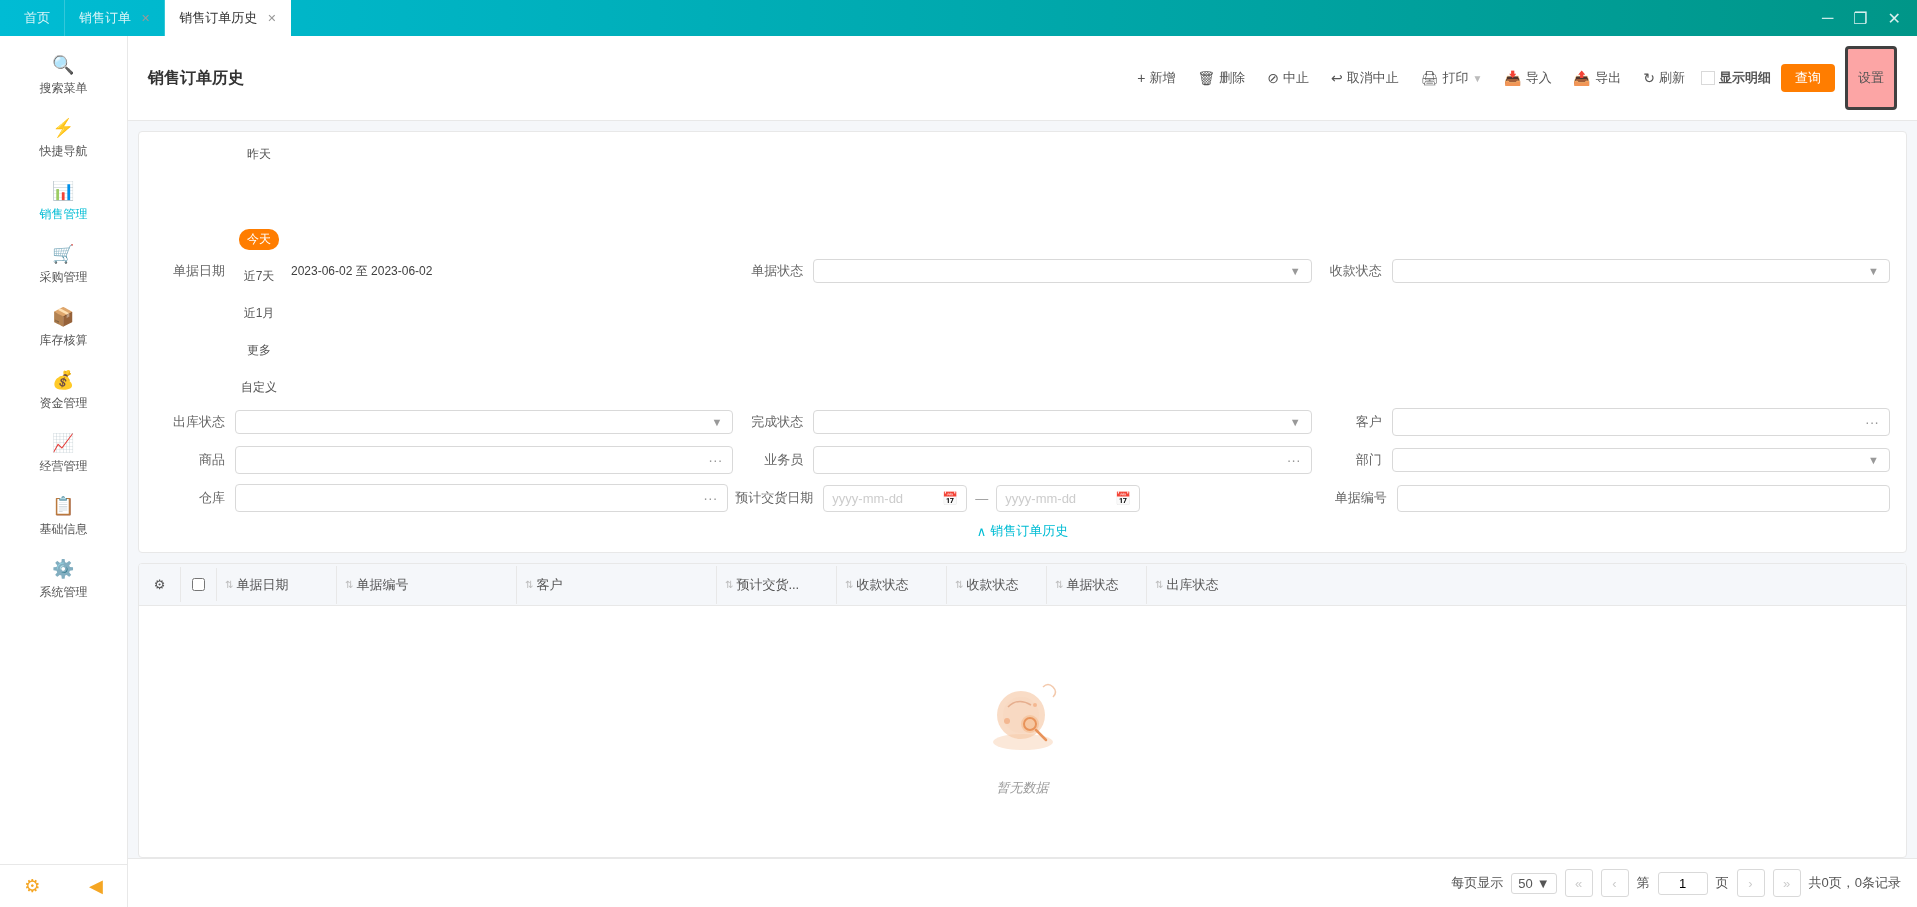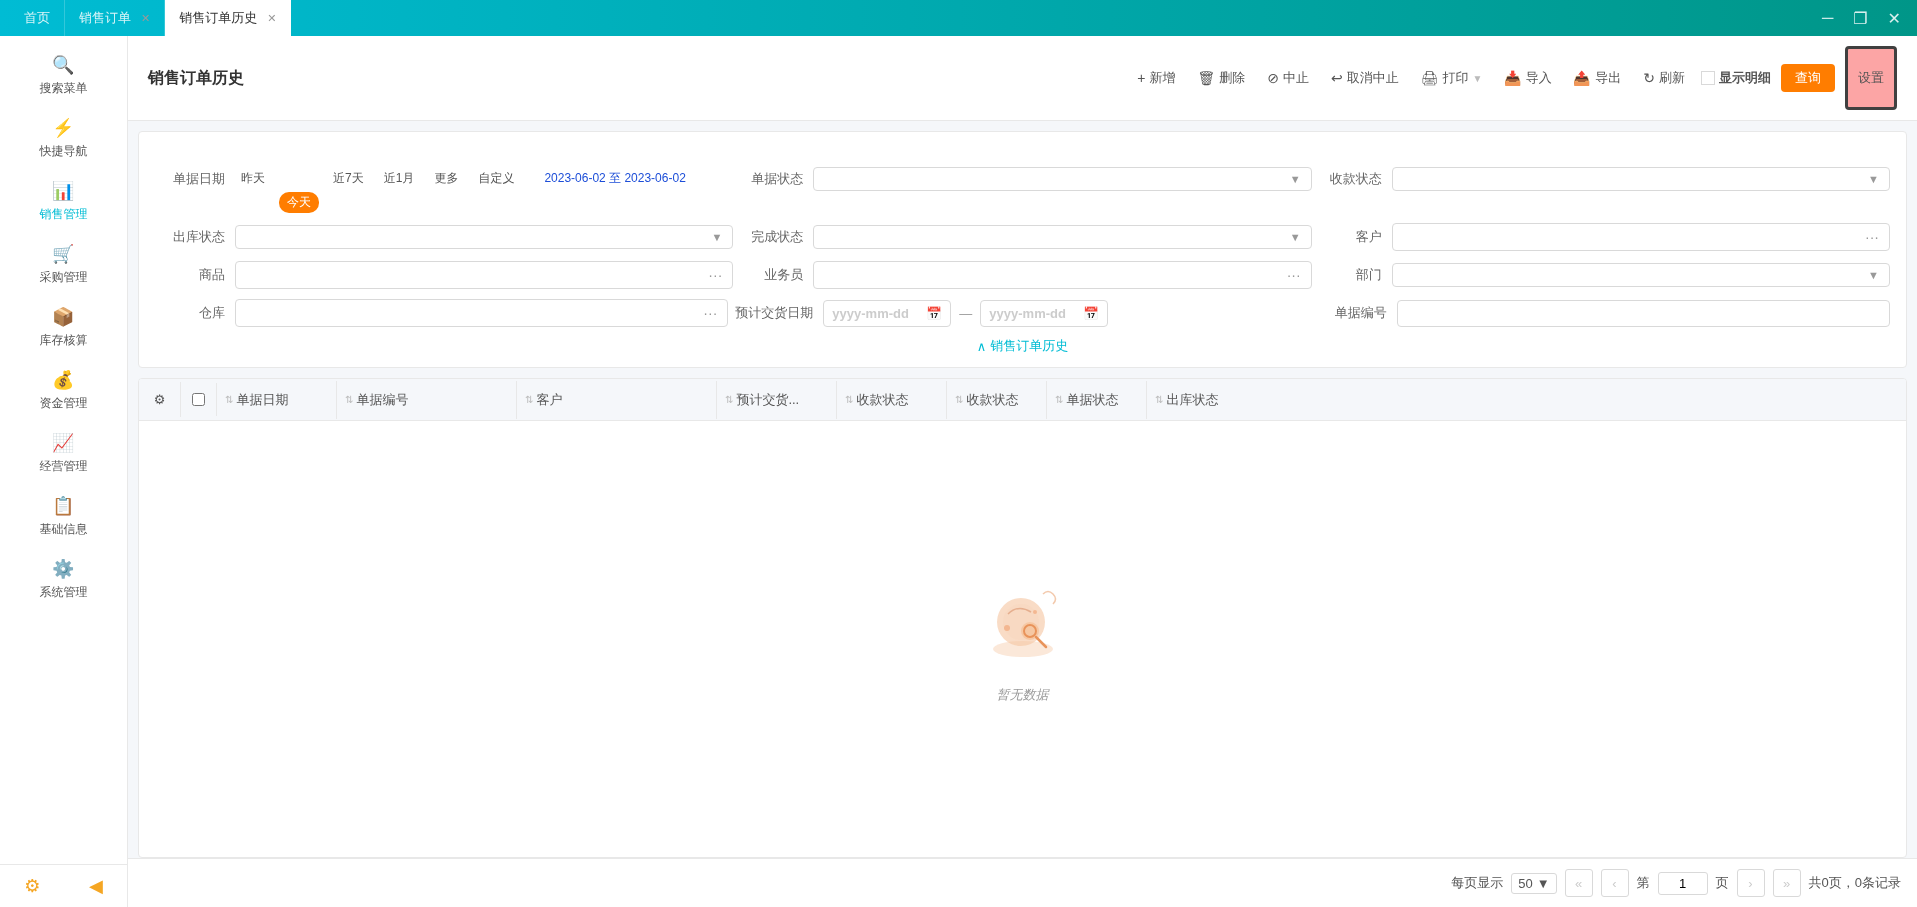--- a/index.html
+++ b/index.html
@@ -37,30 +37,30 @@
     .toolbar-btn.secondary { border: 3px solid #404040; background: #fca5a5; padding: 20px 10px; border-radius: 4px; }
     .checkbox-display { display: flex; align-items: center; gap: 4px; font-size: 13px; color: #555; cursor: pointer; font-weight: bold; }
     .cb { width: 14px; height: 14px; border: 1px solid #d9d9d9; background: #fff; display: inline-block; }
 
     
     .filter-area { background: #fff; margin: 10px; border-radius: 4px; padding: 12px 16px; border: 1px solid #e8e8e8; }
     .filter-row { display: flex; align-items: center; gap: 0; margin-bottom: 10px; }
     .filter-row:last-child { margin-bottom: 0; }
     .filter-label { width: 80px; color: #666; font-size: 13px; flex-shrink: 0; text-align: right; padding-right: 10px; }
     .filter-field { flex: 1; display: flex; align-items: center; gap: 6px; }
-    .date-btns { display: flex; align-items: center; gap: 8px; }
+    .date-btns { display: flex; align-items: center; gap: 16px; flex-direction: column; }
     .date-btn { font-size: 12px; color: #555; cursor: pointer; padding: 2px 6px; border-radius: 3px; }
     .date-btn.active { background: #ff7d00; color: #fff; border-radius: 10px; padding: 2px 8px; margin-top: 48px; }
-    .date-range { font-size: 12px; color: #1d4ed8; margin-left: 18px; }
+    .date-range { font-size: 12px; color: #404040; margin-left: 2px; }
     .select-field { flex: 1; border: 1px solid #d9d9d9; border-radius: 4px; padding: 5px 10px; display: flex; align-items: center; justify-content: space-between; cursor: pointer; background: #fff; font-size: 13px; color: #999; }
     .select-field .arrow { font-size: 11px; color: #999; }
     .dots-btn { color: #999; cursor: pointer; font-size: 14px; }
     .collapse-btn { display: flex; align-items: center; justify-content: center; gap: 4px; color: #00bcd4; cursor: pointer; font-size: 13px; width: 100%; margin-top: 4px; }
     .input-field { flex: 1; border: 1px solid #d9d9d9; border-radius: 4px; padding: 5px 10px; font-size: 13px; color: #333; background: #fff; }
-    .date-input { border: 1px solid #d9d9d9; border-radius: 4px; padding: 5px 8px; font-size: 13px; color: #ccc; display: flex; align-items: center; gap: 4px; cursor: pointer; width: 128px; font-weight: bold; }
+    .date-input { border: 1px solid #d9d9d9; border-radius: 4px; padding: 5px 8px; font-size: 13px; color: #ccc; display: flex; align-items: center; gap: 4px; cursor: pointer; width: 144px; }
     .date-sep { color: #999; margin: 0 4px; }
 
     
     .table-area { flex: 1; margin: 0 10px; background: #fff; border-radius: 4px; border: 1px solid #e8e8e8; display: flex; flex-direction: column; overflow: hidden; }
     .table-header { display: flex; align-items: center; background: #f5f7fa; border-bottom: 1px solid #e8e8e8; padding: 0; min-height: 42px; }
     .th { padding: 10px 8px; font-size: 13px; color: #555; font-weight: normal; display: flex; align-items: center; gap: 3px; border-right: 1px solid #e8e8e8; flex-shrink: 0; }
     .th:last-child { border-right: none; }
     .th-sort { color: #bbb; font-size: 10px; }
     .th-settings { width: 42px; display: flex; align-items: center; justify-content: center; }
     .th-checkbox { width: 36px; display: flex; align-items: center; justify-content: center; }

